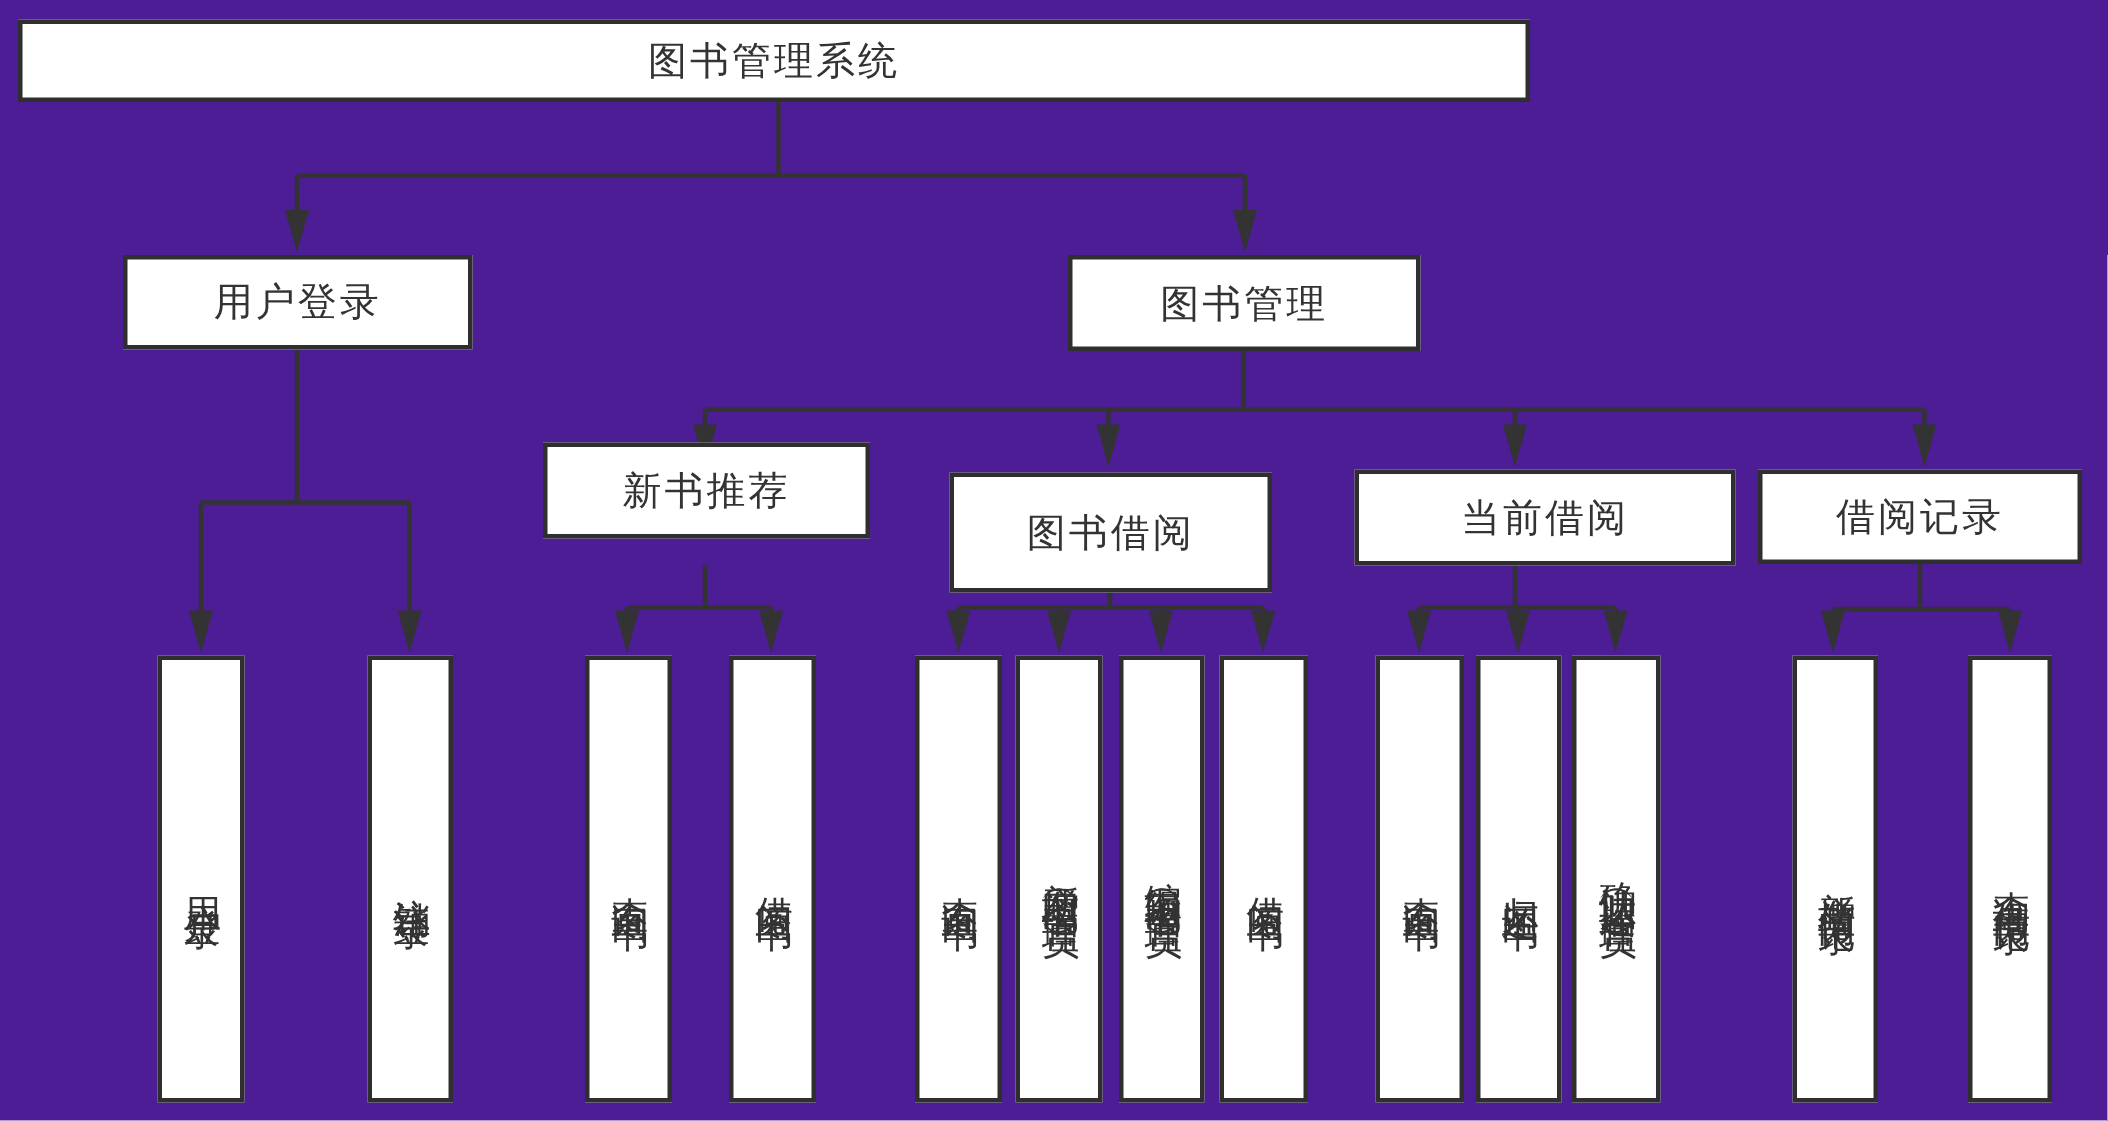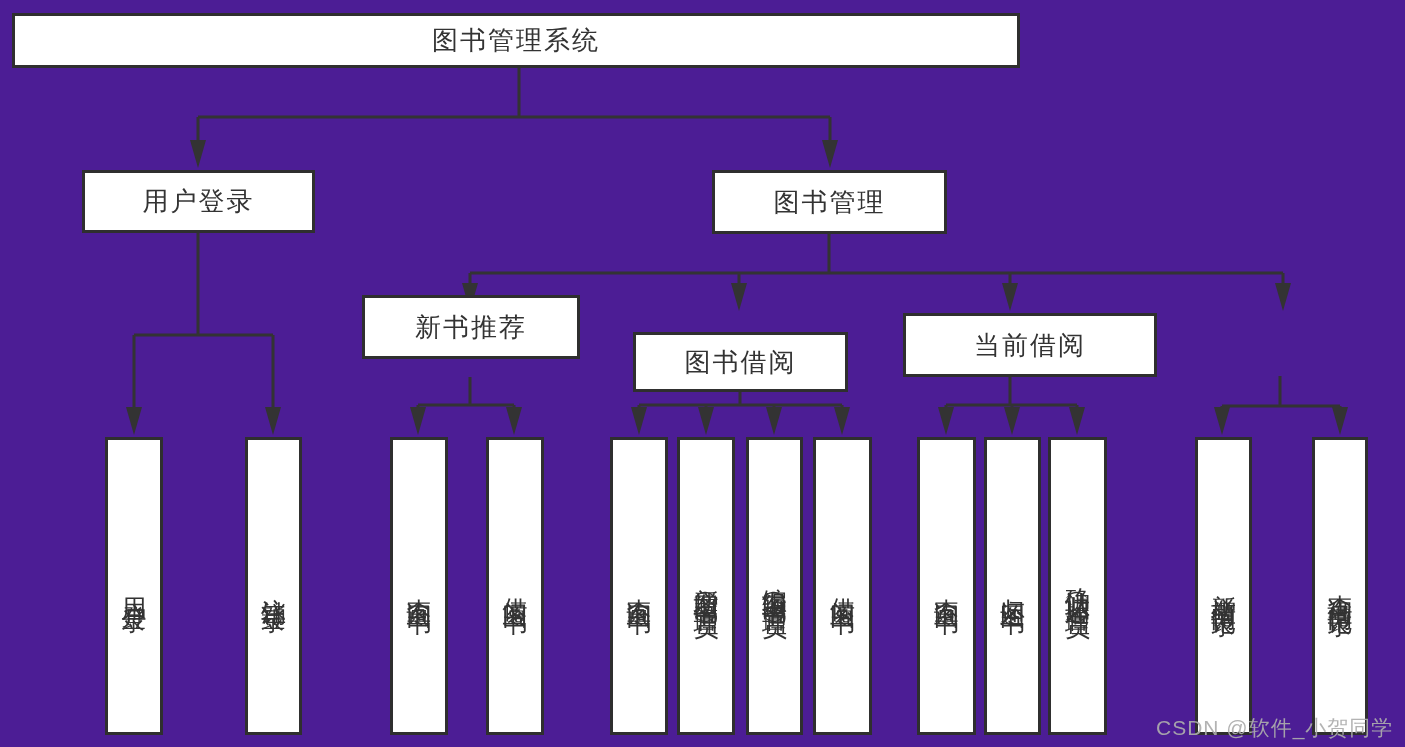--- a/index.html
+++ b/index.html
@@ -89,25 +89,28 @@
   <div class="node h" style="left:82px;top:170px;width:233px;height:63px">
     <span>用户登录</span>
   </div>
   <div class="node h" style="left:712px;top:170px;width:235px;height:64px">
     <span>图书管理</span>
   </div>
 
   <div class="node h" style="left:362px;top:295px;width:218px;height:64px">
     <span>新书推荐</span>
   </div>
-  <div class="node h" style="left:633px;top:332px;width:215px;height:60px">
+  <div class="node h" style="left:633px;top:315px;width:215px;height:80px">
     <span>图书借阅</span>
   </div>
   <div class="node h" style="left:903px;top:313px;width:254px;height:64px">
     <span>当前借阅</span>
+  </div>
+  <div class="node h" style="left:1172px;top:313px;width:216px;height:63px">
+    <span>借阅记录</span>
   </div>
 
   <div class="node v" style="left:105px;top:437px;width:58px;height:298px">
     <span>用户登录</span>
   </div>
   <div class="node v" style="left:245px;top:437px;width:57px;height:298px">
     <span>注销登录</span>
   </div>
 
   <div class="node v" style="left:390px;top:437px;width:58px;height:298px">
@@ -140,14 +143,13 @@
     <span>确认归还（管理员）</span>
   </div>
 
   <div class="node v" style="left:1195px;top:437px;width:57px;height:298px">
     <span>新增借阅记录</span>
   </div>
   <div class="node v" style="left:1312px;top:437px;width:56px;height:298px">
     <span>查询借阅记录</span>
   </div>
 
-  <div class="watermark">CSDN @软件_小贺同学</div>
 </div>
 
 </body></html>

